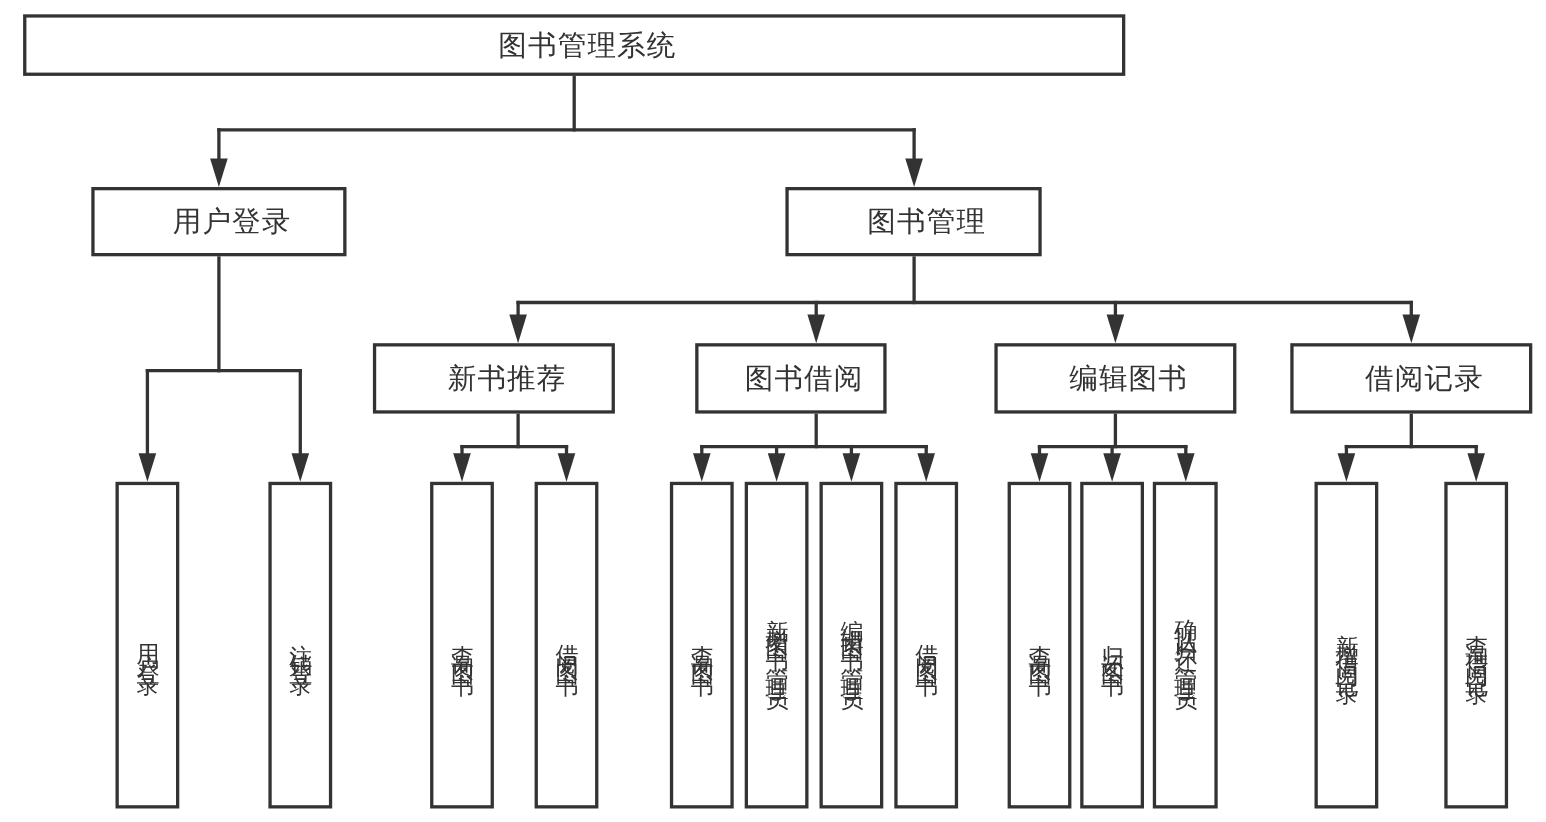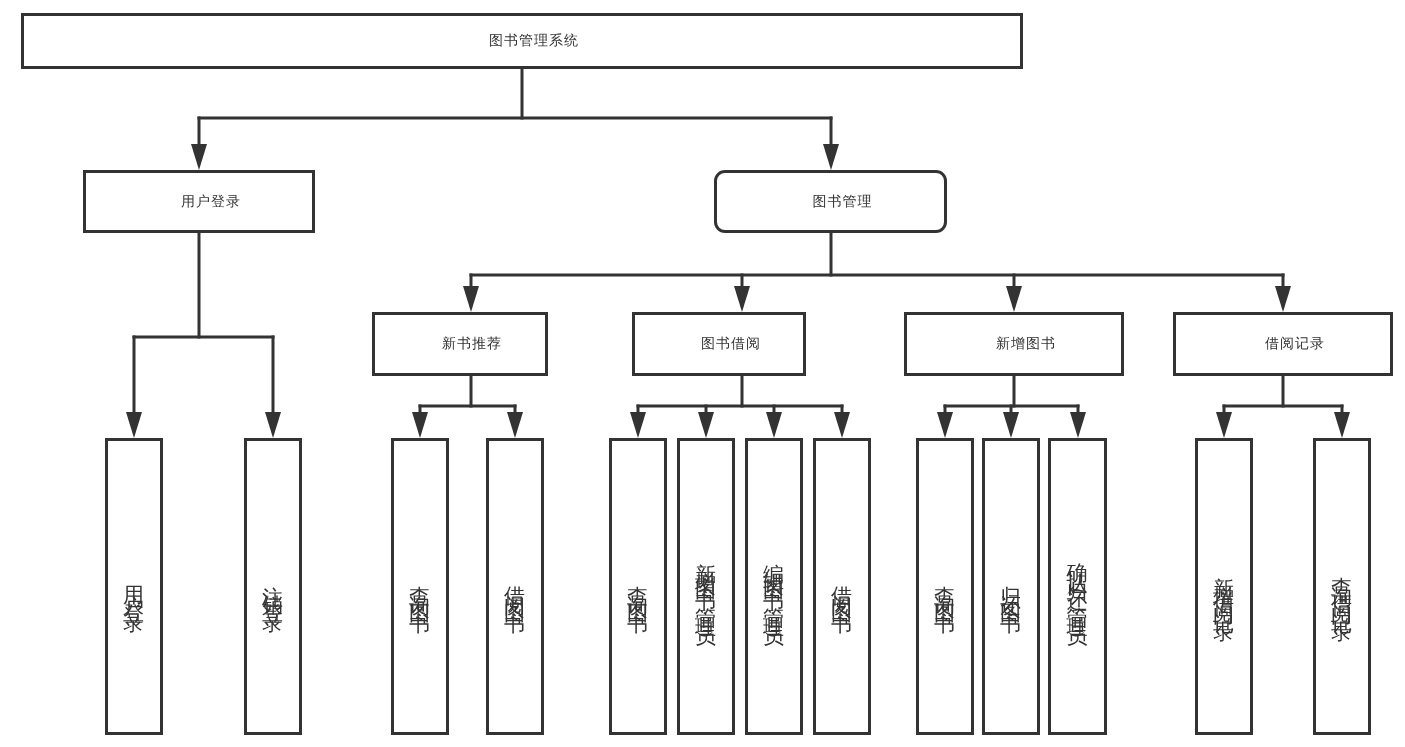--- a/index.html
+++ b/index.html
@@ -35,21 +35,21 @@
     box-sizing:border-box;
     background:var(--box-fill);
     border:3px solid var(--box-border);
     color:var(--text);
     display:flex;
     align-items:center;
     justify-content:center;
     text-align:center;
   }
   .h-node{
-    font-size:14px;
+    font-size:26px;
     letter-spacing:1px;
     white-space:nowrap;
     padding-left:24px;
   }
   .v-node{
     font-size:21px;
     writing-mode:vertical-rl;
     text-orientation:mixed;
     letter-spacing:9px;
     line-height:1;
@@ -131,32 +131,32 @@
     <polygon class="connector-arrow" points="1334,412 1350,412 1342,438"></polygon>
   </svg>
 
   <div class="node h-node" style="left:21px;top:13px;width:1002px;height:56px;">
     <span>图书管理系统</span>
   </div>
 
   <div class="node h-node" style="left:83px;top:170px;width:232px;height:63px;">
     <span>用户登录</span>
   </div>
-  <div class="node h-node" style="left:714px;top:170px;width:233px;height:63px;border-radius:11px;">
+  <div class="node h-node" style="left:714px;top:170px;width:233px;height:63px;">
     <span>图书管理</span>
   </div>
 
-  <div class="node h-node" style="left:372px;top:312px;width:176px;height:64px;font-family:Liberation Mono, monospace;">
+  <div class="node h-node" style="left:339px;top:312px;width:220px;height:64px;font-family:Liberation Mono, monospace;">
     <span>新书推荐</span>
   </div>
   <div class="node h-node" style="left:632px;top:312px;width:174px;height:64px;">
     <span>图书借阅</span>
   </div>
   <div class="node h-node" style="left:904px;top:312px;width:220px;height:64px;">
-    <span>新增图书</span>
+    <span>编辑图书</span>
   </div>
   <div class="node h-node" style="left:1173px;top:312px;width:220px;height:64px;">
     <span>借阅记录</span>
   </div>
 
   <div class="node v-node" style="left:105px;top:438px;width:58px;height:297px;">
     <span>用户登录</span>
   </div>
   <div class="node v-node" style="left:244px;top:438px;width:58px;height:297px;">
     <span>注销登录</span>

